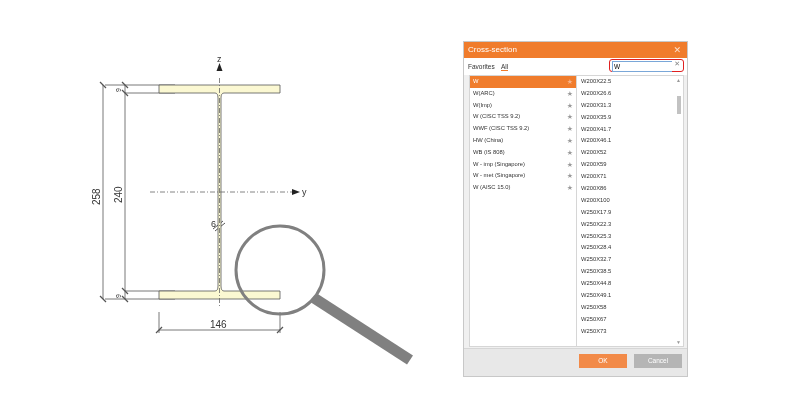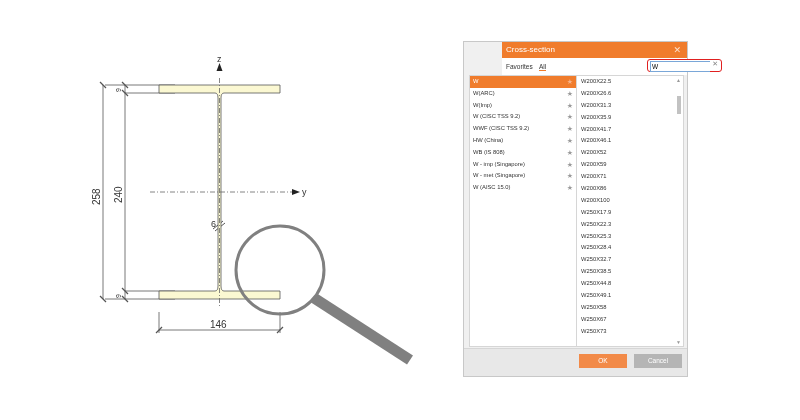--- a/index.html
+++ b/index.html
@@ -1,18 +1,18 @@
 <!DOCTYPE html>
 <html><head>
 <meta charset="utf-8">
 <style>
   html, body { margin:0; padding:0; }
   body { width:800px; height:420px; background:#ffffff; position:relative; overflow:hidden; font-family:"Liberation Sans", sans-serif; }
   .drawing { position:absolute; left:0; top:0; width:460px; height:420px; }
-  .dialog { position:absolute; left:463px; top:41px; width:225px; height:336px; background:#f0f0f0; border:1px solid #c8c8c8; box-sizing:border-box;padding-left:38px; }
+  .dialog { position:absolute; left:463px; top:41px; width:225px; height:336px; background:#f0f0f0; border:1px solid #c8c8c8; box-sizing:border-box; }
   .titlebar { height:16px; background:#f07c2c; color:#fff; font-size:8px; line-height:16px; padding-left:4px; position:relative; }
   .titlebar .close { position:absolute; right:6px; top:0; font-size:9px; color:#fde0cc; cursor:pointer; }
   .filter-row { height:17px; position:relative; background:#ffffff; }
   .tab { position:absolute; top:5px; font-size:6.5px; color:#333; cursor:pointer; }
   .tab.active { border-bottom:1px solid #f07c2c; }
   .search-wrap { position:absolute; left:145px; top:1px; width:75px; height:13px; border:1.5px solid #e02020; border-radius:3px; box-sizing:border-box; background:#fff; }
   .search-wrap input { position:absolute; left:2px; top:1px; width:58px; height:9px; border:1px solid #7aa7d8; border-right:none; outline:none; font-size:6.5px; padding:0 0 0 1px; font-family:"Liberation Sans", sans-serif; }
   .search-wrap .clear { position:absolute; right:3px; top:0px; font-size:7px; color:#888; cursor:pointer; }
   .panes { position:absolute; left:5px; top:34px; width:215px; height:272px; background:#fff; border:1px solid #d6d6d6; box-sizing:border-box; }
   .left-pane { position:absolute; left:0; top:0; width:106px; height:100%; border-right:1px solid #d6d6d6; }

